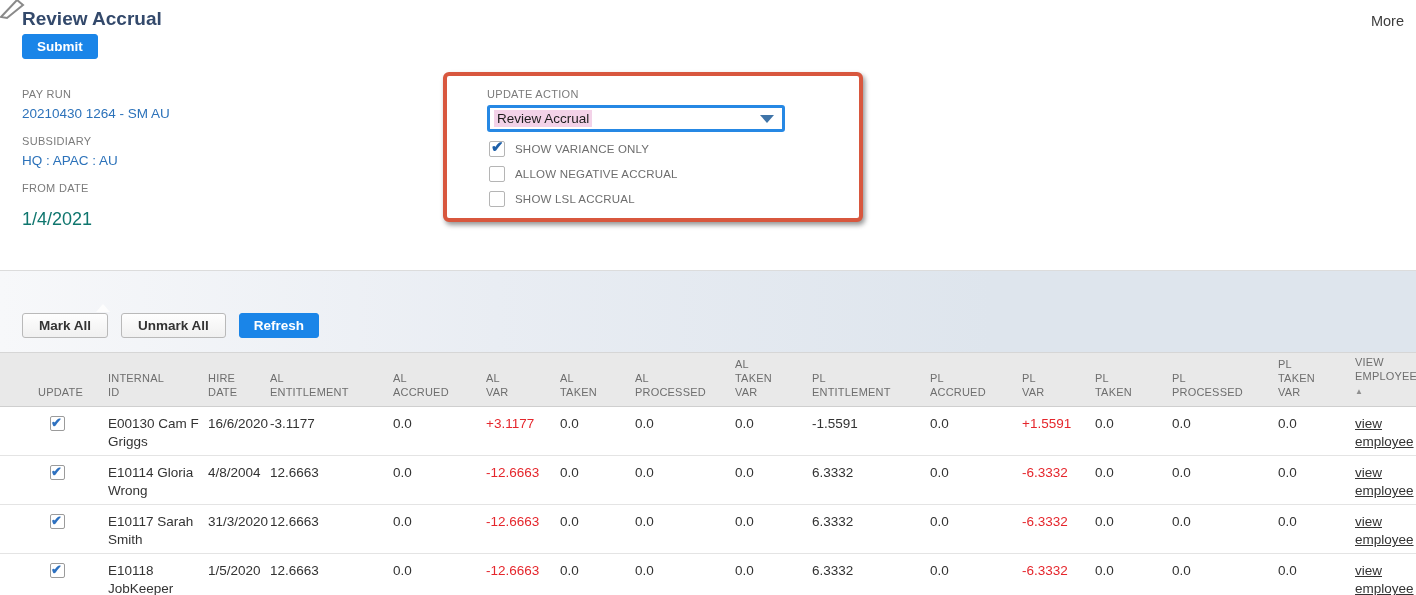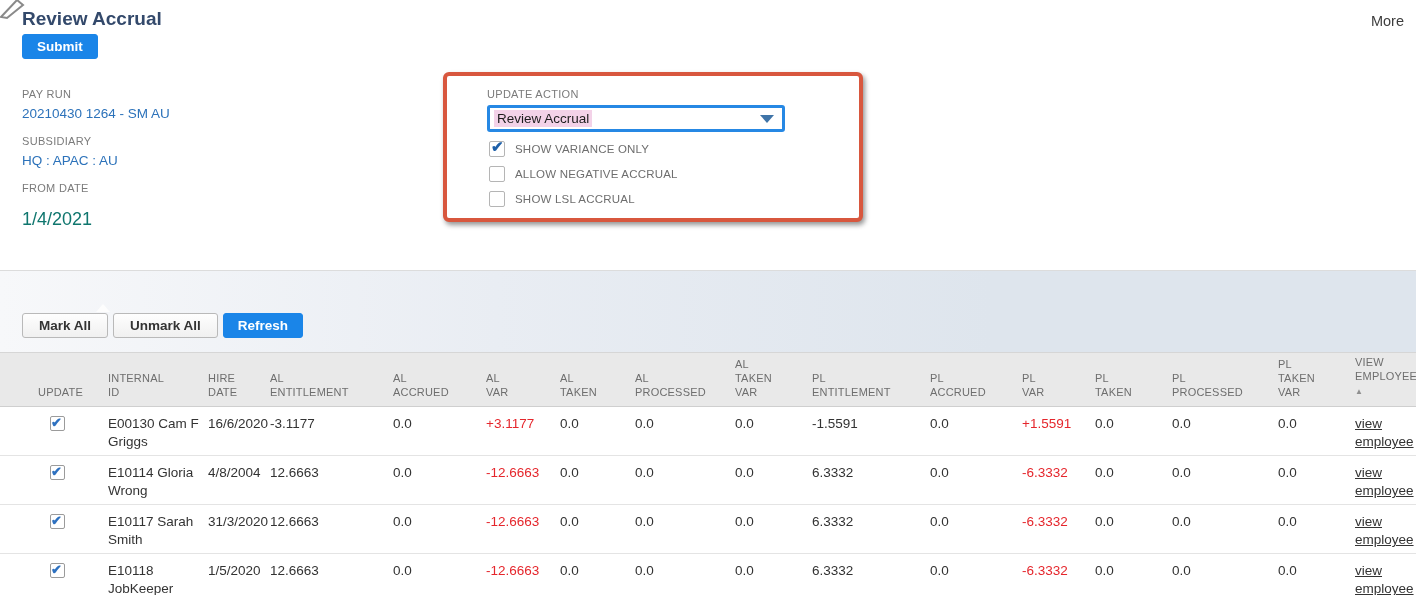--- a/index.html
+++ b/index.html
@@ -48,21 +48,21 @@
   
   .sublist-panel { position:absolute; left:0; top:270px; right:0; bottom:0; }
   .band { height:82px; border-top:1px solid #dcdcdc; position:relative;
     background:linear-gradient(to right,#f7f8fa 0%,#e9edf3 35%,#dee5ed 70%,#dee5ed 100%); }
   .tab { position:absolute; left:22px; top:6px; background:#e3e5e7; padding:4px 14px 5px 12px;
     font-size:14px; font-weight:bold; color:#2c4a70; cursor:pointer; }
   .tab-label::first-letter { text-decoration:underline; }
   .tab-bullet { font-size:12px; margin-left:5px; }
   .tab-notch { position:absolute; left:96px; top:33px; width:0; height:0;
     border-left:7px solid transparent; border-right:7px solid transparent; border-bottom:8px solid #fdfdfd; }
-  .band-buttons { position:absolute; left:22px; top:42px; display:flex; gap:5px; }
+  .band-buttons { position:absolute; left:22px; top:42px; display:flex; gap:13px; }
 
   
   table { width:100%; border-collapse:collapse; table-layout:fixed; }
   thead tr { background:#e9e9e9; height:54px; }
   th { font-size:11px; font-weight:normal; color:#6e6e6e; text-align:left; vertical-align:bottom;
     padding:0 4px 7px 0; line-height:14px; letter-spacing:.2px; border-top:1px solid #d6d6d6;
     border-bottom:1px solid #cfcfcf; cursor:pointer; }
   th:first-child { padding-left:38px; }
   .sort-arrow { display:block; font-size:8px; color:#8f8f8f; margin-top:2px; }
   tbody tr { height:42px; background:#fff; }

